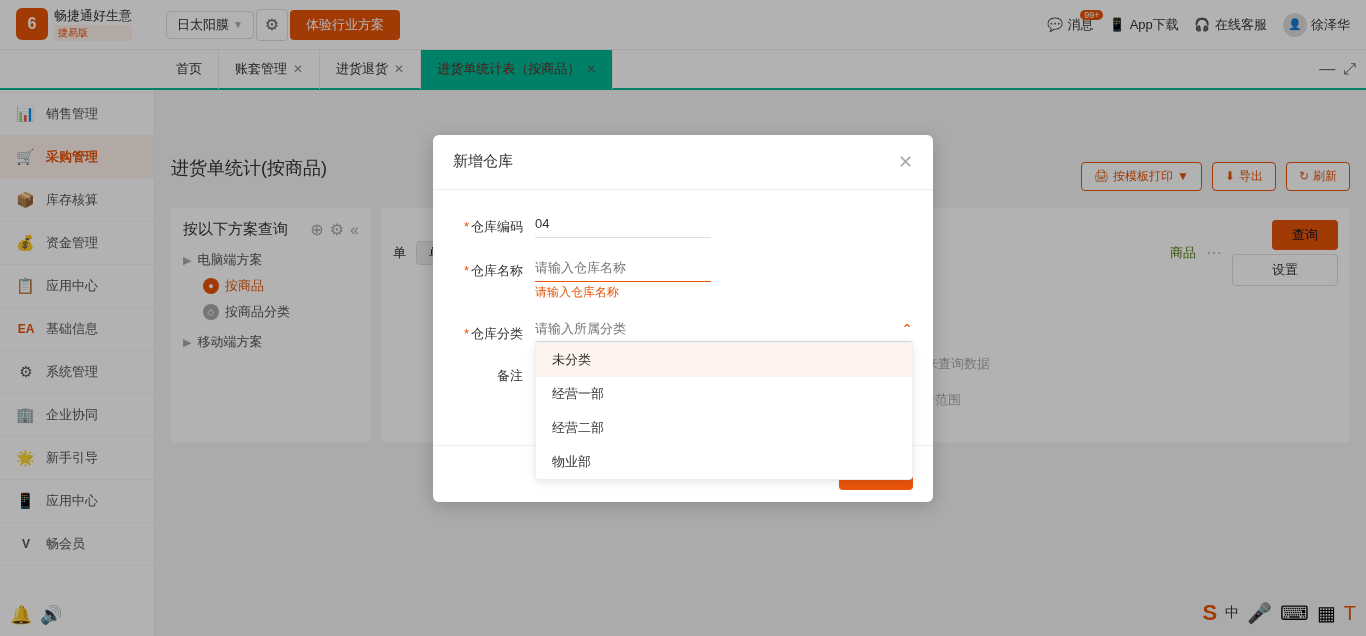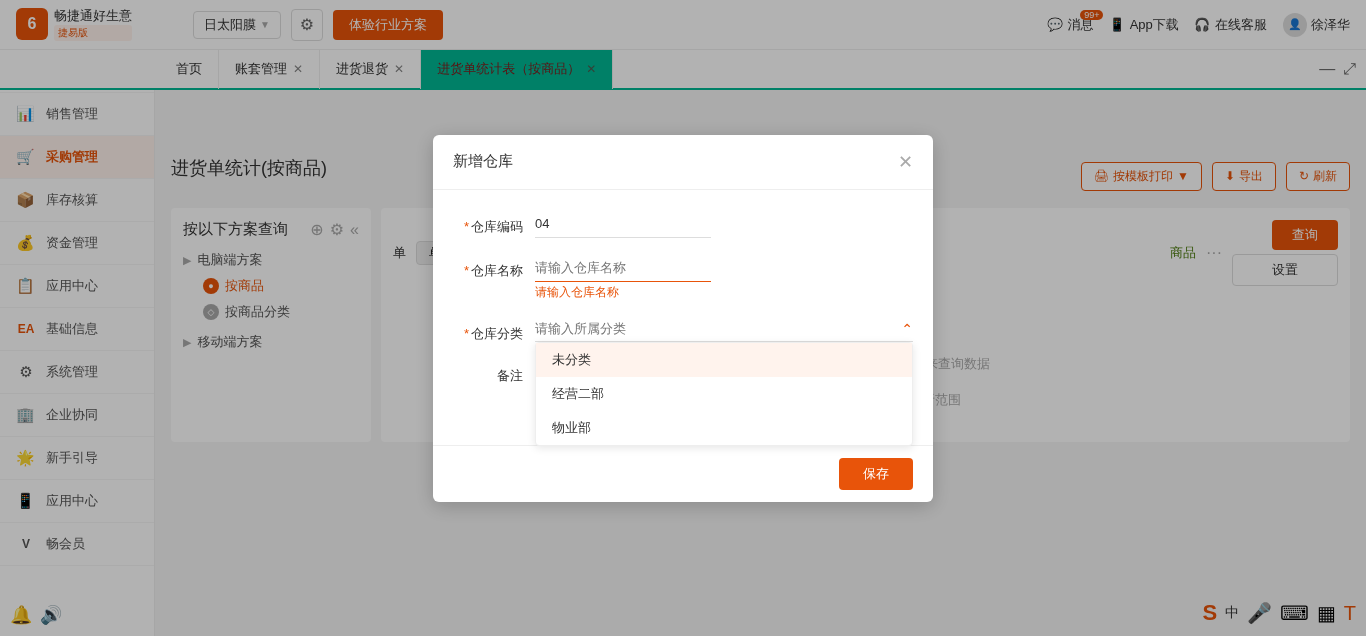--- a/index.html
+++ b/index.html
@@ -28,22 +28,21 @@
       border-radius: 6px;
       display: flex; align-items: center; justify-content: center;
       color: white; font-weight: bold; font-size: 16px;
     }
     .logo-text { font-size: 13px; color: #333; line-height: 1.3; }
     .logo-badge { font-size: 10px; color: #e8540a; background: #fff3ed; padding: 1px 4px; border-radius: 3px; }
     .nav-center {
       flex: 1;
       display: flex;
       align-items: center;
-      gap: 10px;
-      margin-left: 27px;
+      gap: 2px;
     }
     .nav-selector {
       display: flex; align-items: center; gap: 4px;
       border: 1px solid #ddd; border-radius: 4px;
       padding: 4px 10px; font-size: 13px; color: #333;
       cursor: pointer;
     }
     .nav-selector .arrow { color: #aaa; font-size: 10px; }
     .gear-btn {
       width: 32px; height: 32px; border: 1px solid #ddd; border-radius: 4px;
@@ -130,21 +129,21 @@
       height: calc(636px - 90px);
       overflow: auto;
       position: relative;
     }
     .page-title { font-size: 18px; color: #333; font-weight: 500; margin-bottom: 16px; }
     .action-btn {
       display: flex; align-items: center; gap: 4px;
       border: 1px solid #e8540a; color: #e8540a;
       background: white; border-radius: 4px; padding: 5px 12px; font-size: 12px; cursor: pointer;
     }
-    .query-btn { background: #e8540a; color: #ffffff; border: none; border-radius: 4px; padding: 6px 20px; font-size: 13px; cursor: pointer; margin-left: 40px; }
+    .query-btn { background: #e8540a; color: #0f172a; border: none; border-radius: 4px; padding: 6px 20px; font-size: 13px; cursor: pointer; margin-left: 40px; }
     .set-btn { background: white; color: #333; border: 1px solid #ddd; border-radius: 4px; padding: 6px 20px; font-size: 13px; cursor: pointer; }
     .tree-section { margin-bottom: 4px; }
     .tree-header { display: flex; align-items: center; gap: 6px; font-size: 13px; color: #555; padding: 4px 0; cursor: pointer; }
     .tree-icon { font-size: 11px; color: #aaa; }
     .tree-item { display: flex; align-items: center; gap: 6px; font-size: 13px; color: #555; padding: 4px 20px; cursor: pointer; }
     .tree-item.active { color: #e8540a; }
     .tree-item.active .item-icon { background: #e8540a; }
     .item-icon { width: 16px; height: 16px; border-radius: 50%; background: #aaa; display: flex; align-items: center; justify-content: center; color: white; font-size: 9px; }
 
     .add-icons { display: flex; gap: 6px; align-items: center; }
@@ -461,20 +460,21 @@
           <span class="required">*</span><span>仓库分类</span>
         </span>
         <div class="category-wrapper">
           <div class="category-input-row">
             <input class="category-input" type="text" placeholder="请输入所属分类" style="">
             <span class="category-chevron">⌃</span>
           </div>
 
           <div class="dropdown-list">
             <div class="dropdown-item highlighted">未分类</div>
+            <div class="dropdown-item">经营一部</div>
             <div class="dropdown-item">经营二部</div>
             <div class="dropdown-item">物业部</div>
           </div>
         </div>
       </div>
 
       <div class="form-row">
         <span class="form-label">备注</span>
         <textarea class="form-textarea" style=""></textarea>
       </div>

